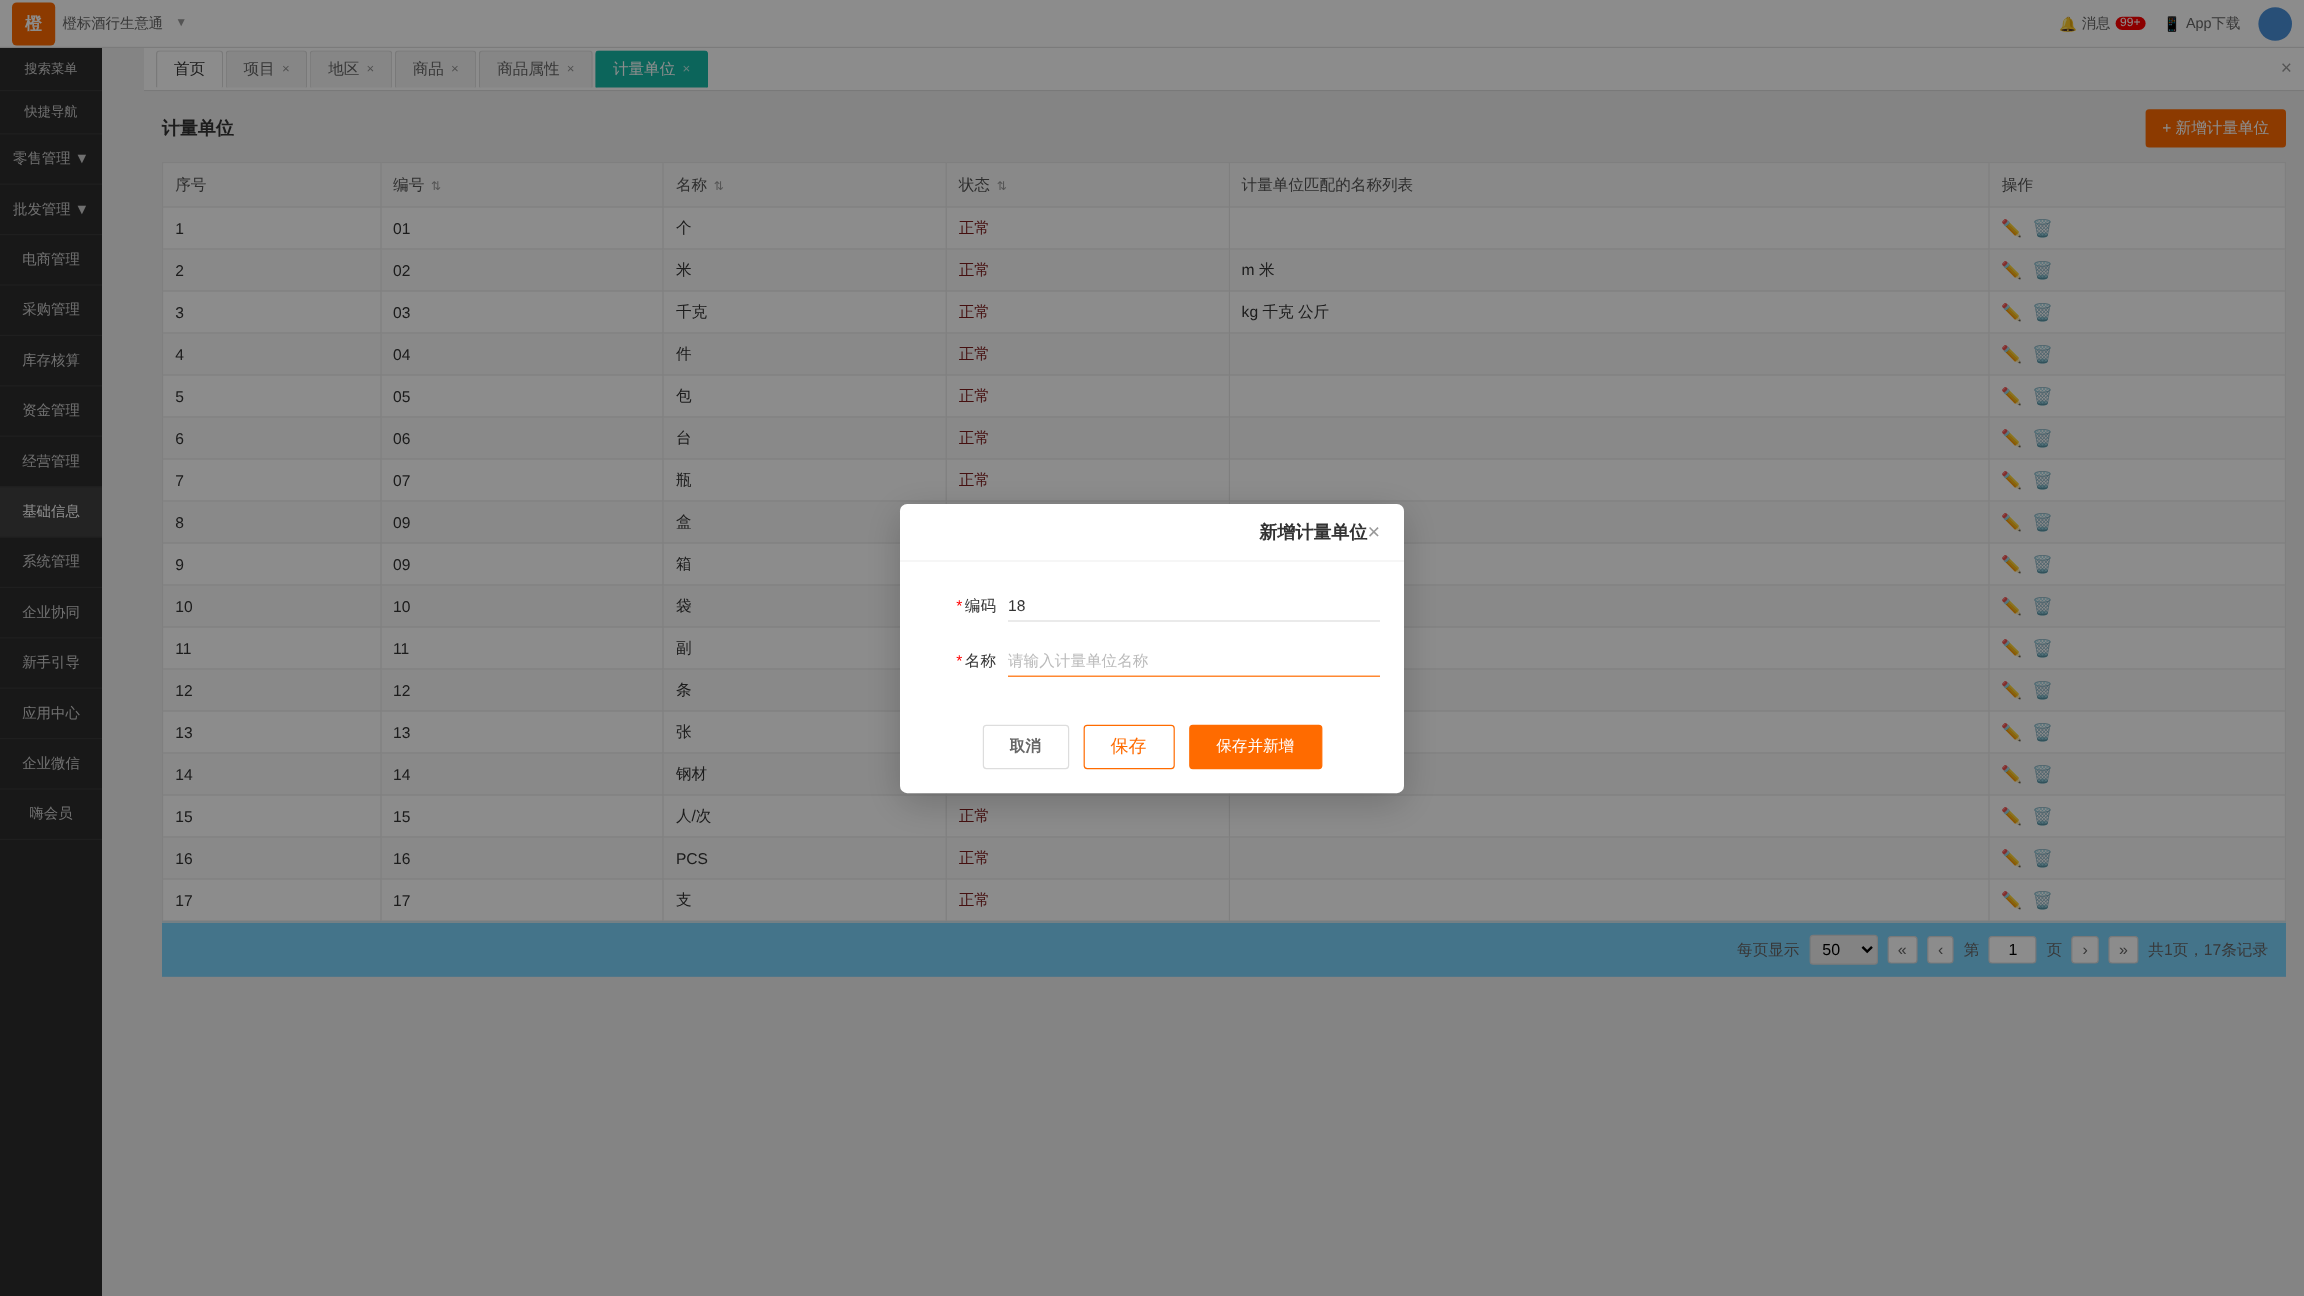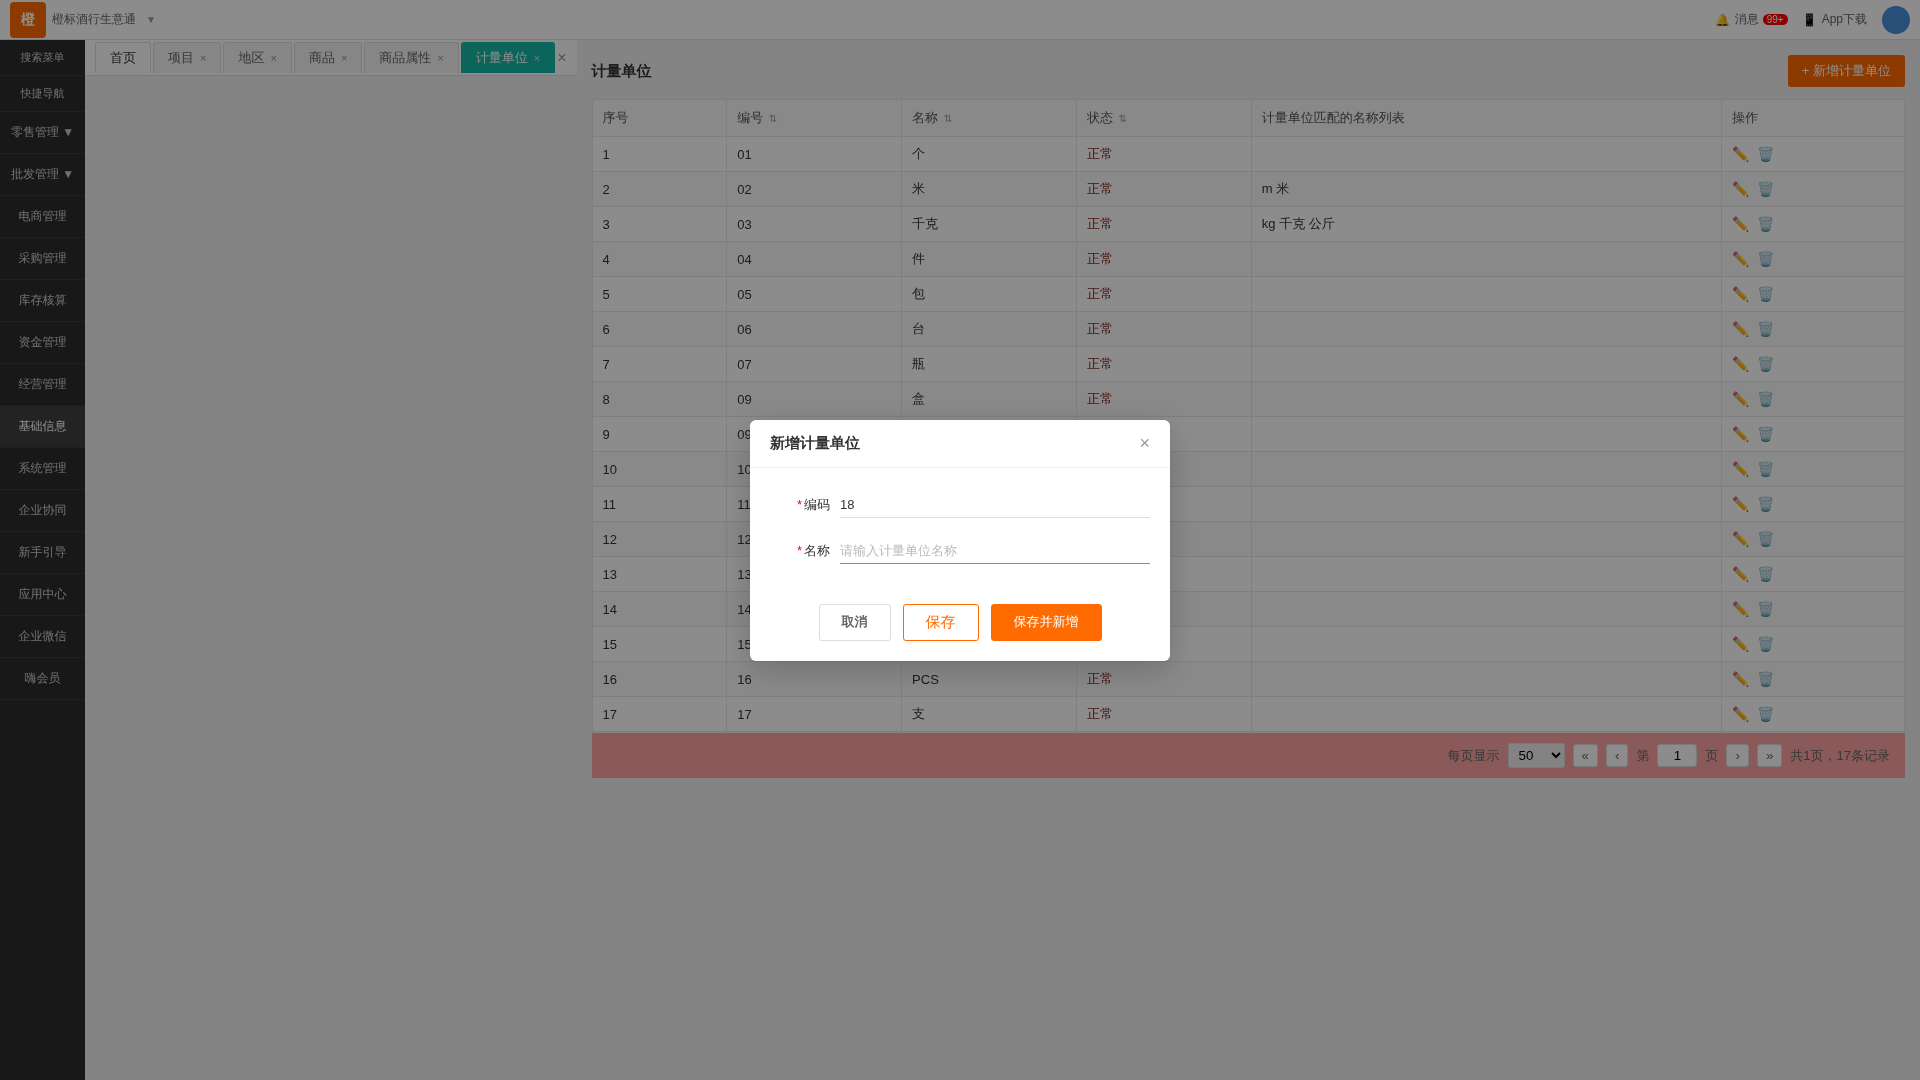--- a/index.html
+++ b/index.html
@@ -30,21 +30,21 @@
     .main-layout { display: flex; flex: 1; overflow: hidden; }
 
     
     .sidebar { width: 85px; background: #2d2d2d; display: flex; flex-direction: column; flex-shrink: 0; overflow-y: auto; }
     .sidebar-item { padding: 12px 1px; text-align: center; color: #ccc; font-size: 12px; cursor: pointer; border-bottom: 1px solid #3a3a3a; }
     .sidebar-item.active { background: #404040; color: #fff; }
     .sidebar-search { padding: 10px 5px; text-align: center; color: #ccc; font-size: 11px; border-bottom: 1px solid #3a3a3a; cursor: pointer; }
     .sidebar-nav { padding: 10px 5px; text-align: center; color: #ccc; font-size: 11px; border-bottom: 1px solid #3a3a3a; cursor: pointer; }
 
     
-    .content-area { flex: 1; display: flex; flex-direction: row; overflow: hidden; background: #f0f0f0; }
+    .content-area { flex: 1; display: flex; flex-direction: column; overflow: hidden; background: #f0f0f0; margin-left: 35px; }
 
     
     .tab-bar { height: 36px; background: #fff; display: flex; align-items: center; padding: 0 10px; border-bottom: 1px solid #ddd; flex-shrink: 0; gap: 2px; }
     .tab { padding: 6px 14px; border-radius: 3px 3px 0 0; cursor: pointer; font-size: 13px; display: flex; align-items: center; gap: 6px; background: #f5f5f5; color: #666; border: 1px solid #ddd; border-bottom: none; }
     .tab.active { background: #17b8a6; color: #fff; border-color: #17b8a6; }
     .tab .tab-close { font-size: 11px; color: inherit; opacity: 0.7; }
     .tab-home { background: #fff; color: #333; }
     .tab-close-all { margin-left: auto; color: #999; cursor: pointer; font-size: 16px; }
 
     
@@ -59,29 +59,29 @@
     .data-table { width: 100%; border-collapse: collapse; background: #fff; }
     .data-table th { background: #f9f9f9; border: 1px solid #e8e8e8; padding: 9px 10px; text-align: left; font-weight: normal; color: #555; font-size: 13px; }
     .data-table td { border: 1px solid #e8e8e8; padding: 8px 10px; font-size: 13px; color: #333; }
     .data-table tr:nth-child(even) td { background: #fafafa; }
     .status-normal { color: #7f1d1d; }
     .action-btns { display: flex; gap: 8px; }
     .action-btn { color: #666; cursor: pointer; font-size: 14px; }
     .sort-icon { font-size: 10px; color: #999; margin-left: 2px; }
 
     
-    .pagination { display: flex; align-items: center; justify-content: flex-end; padding: 10px 15px; gap: 8px; font-size: 13px; color: #666; background: #fca5a5; border-top: 1px solid #eee; }
+    .pagination { display: flex; align-items: center; justify-content: flex-end; padding: 10px 15px; gap: 8px; font-size: 13px; color: #666; background: #7dd3fc; border-top: 1px solid #eee; }
     .pagination select { border: 1px solid #ddd; padding: 3px 6px; border-radius: 3px; }
     .pagination-btn { border: 1px solid #ddd; background: #fff; padding: 3px 8px; cursor: pointer; border-radius: 3px; color: #666; }
     .pagination-input { border: 1px solid #ddd; width: 40px; text-align: center; padding: 3px; border-radius: 3px; }
 
     
     .modal-overlay { position: fixed; top: 0; left: 0; width: 100%; height: 100%; background: rgba(0,0,0,0.45); z-index: 1000; display: flex; align-items: center; justify-content: center; }
     .modal { background: #fff; border-radius: 6px; width: 420px; box-shadow: 0 8px 32px rgba(0,0,0,0.2); }
-    .modal-header { padding: 14px 20px; border-bottom: 1px solid #f0f0f0; display: flex; align-items: center; justify-content: space-between; }
+    .modal-header { padding: 14px 20px; border-bottom: 1px solid #f0f0f0; display: flex; align-items: center; justify-content: flex-end; }
     .modal-title { font-size: 15px; font-weight: bold; color: #333; }
     .modal-close { cursor: pointer; color: #999; font-size: 18px; line-height: 1; }
     .modal-body { padding: 24px 20px 10px; }
     .form-row { display: flex; align-items: center; margin-bottom: 20px; }
     .form-label { width: 60px; text-align: right; font-size: 13px; color: #333; margin-right: 10px; }
     .form-label.required::before { content: '*'; color: #f00; margin-right: 2px; }
     .form-input { flex: 1; border: none; border-bottom: 1px solid #ddd; padding: 5px 0; font-size: 13px; outline: none; color: #333; }
     .form-input.active { border-bottom-color: #ff6b00; }
     .form-input::placeholder { color: #bbb; }
     .modal-footer { padding: 10px 20px 20px; display: flex; justify-content: center; gap: 12px; }

